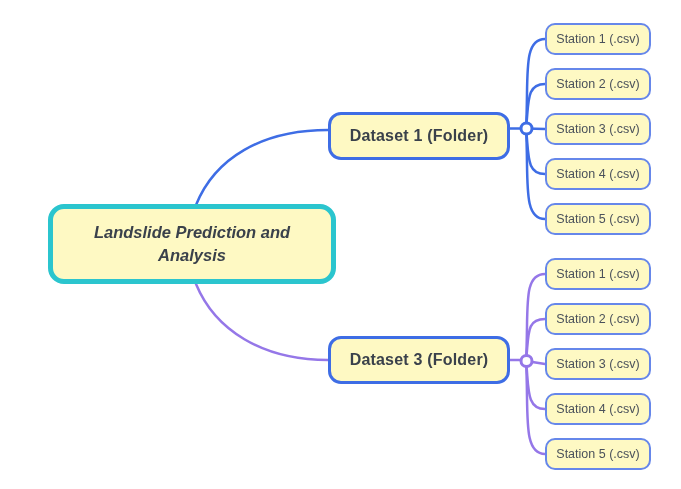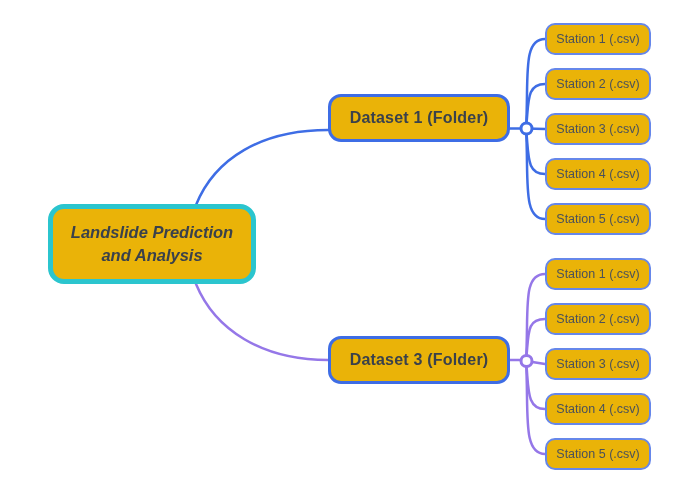--- a/index.html
+++ b/index.html
@@ -22,42 +22,42 @@
   svg.connectors{position:absolute;left:0;top:0;}
   .c-blue{stroke:var(--blue);stroke-width:2.5;fill:none;stroke-linecap:round;}
   .c-purple{stroke:var(--purple);stroke-width:2.5;fill:none;stroke-linecap:round;}
   .junction{fill:#fff;stroke-width:3;}
   .junction.j-blue{stroke:var(--blue);}
   .junction.j-purple{stroke:var(--purple);}
 
   .node{
     position:absolute;
     box-sizing:border-box;
-    background:#eab308;
+    background:#fef9c3;
     display:flex;align-items:center;justify-content:center;
     text-align:center;
   }
   .root-node{
-    left:48px;top:204px;width:208px;height:80px;
+    left:48px;top:204px;width:288px;height:80px;
     border:5px solid var(--teal);
     border-radius:16px;
     font-size:16.5px;font-weight:bold;font-style:italic;
     color:var(--text-primary);
     line-height:1.4;
     padding:0 12px;
   }
   .branch-node{
     width:182px;height:48px;
     border:3px solid var(--blue);
     border-radius:13px;
     font-size:16px;font-weight:bold;
     color:var(--text-primary);
     letter-spacing:.2px;
   }
-  #dataset1{left:328px;top:94px;text-align:right;}
+  #dataset1{left:328px;top:112px;text-align:right;}
   #dataset2{left:328px;top:336px;}
   .child-node{
     left:545px;width:106px;height:32px;
     border:2px solid var(--lightblue);
     border-radius:10px;
     font-size:12.5px;
     color:var(--text-child);
   }
 </style>
 </head>

